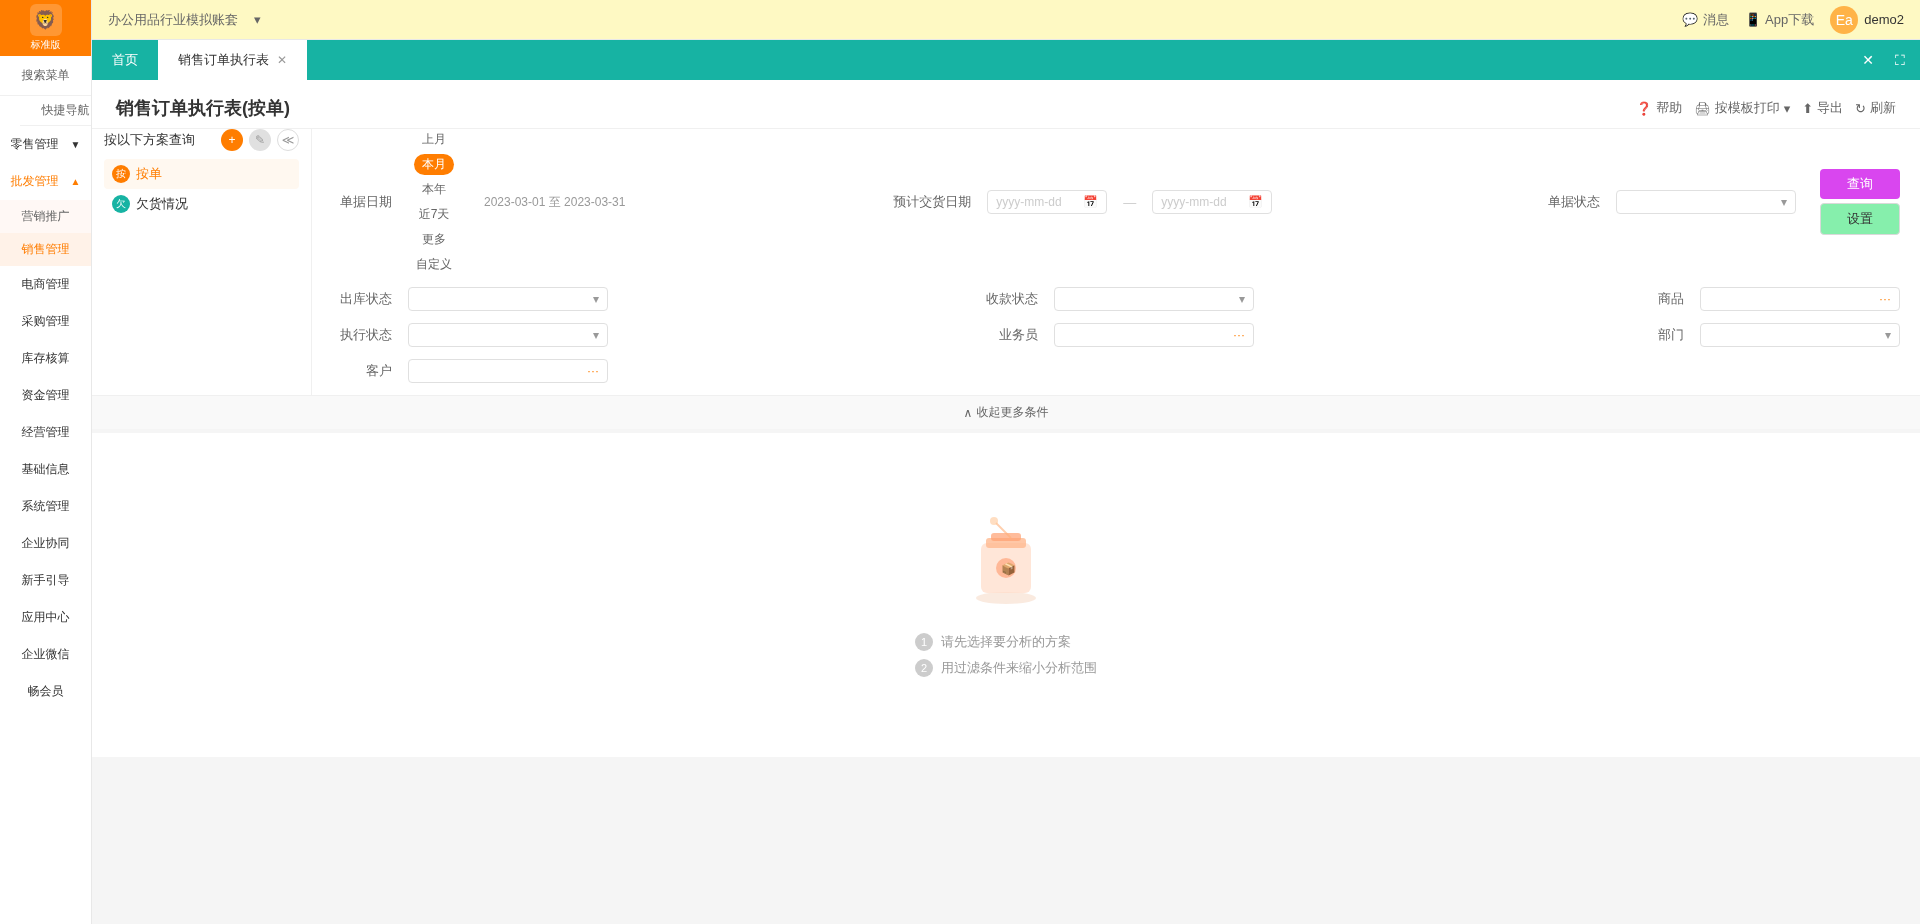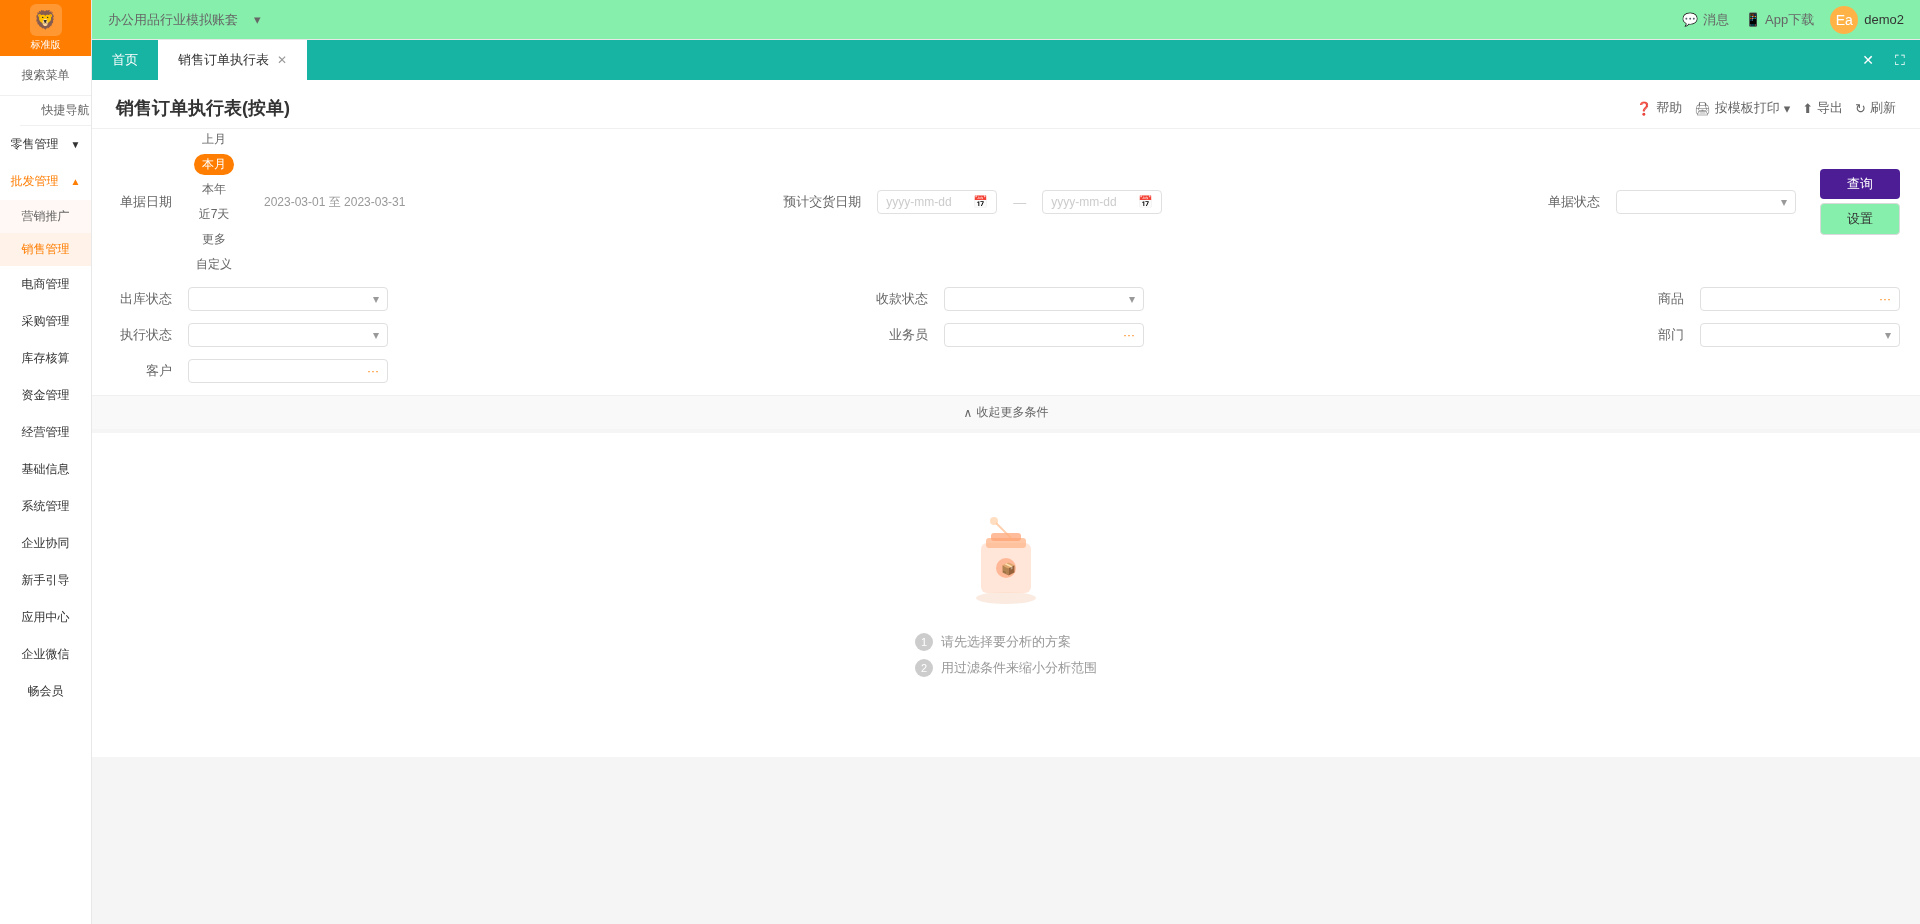--- a/index.html
+++ b/index.html
@@ -15,21 +15,21 @@
     .sidebar-item { width: 92px; padding: 10px 0; font-size: 12px; color: #333; text-align: center; cursor: pointer; position: relative; }
     .sidebar-item.has-sub { display: flex; align-items: center; justify-content: center; gap: 12px; }
     .sidebar-sub { background: #fff8f5; }
     .sidebar-sub-item { width: 92px; padding: 8px 8px; font-size: 12px; color: #666; text-align: center; cursor: pointer; }
     .sidebar-sub-item.active-sub { color: #ff7d00; background: #fff2e8; }
 
     
     .main { flex: 1; display: flex; flex-direction: column; height: 924px; overflow: hidden; }
 
     
-    .topbar { height: 40px; background: #86efac; border-bottom: 1px solid #e8e8e8; display: flex; align-items: center; padding: 0 16px; gap: 12px; }
+    .topbar { height: 40px; background: #fef9c3; border-bottom: 1px solid #e8e8e8; display: flex; align-items: center; padding: 0 16px; gap: 12px; }
     .topbar-title { font-size: 13px; color: #666; }
     .topbar-dropdown { font-size: 13px; color: #666; margin-left: 4px; cursor: pointer; }
     .topbar-right { margin-left: auto; display: flex; align-items: center; gap: 16px; }
     .topbar-msg { display: flex; align-items: center; gap: 4px; font-size: 13px; color: #666; cursor: pointer; }
     .topbar-app { display: flex; align-items: center; gap: 4px; font-size: 13px; color: #666; cursor: pointer; }
     .topbar-user { display: flex; align-items: center; gap: 6px; cursor: pointer; }
     .topbar-avatar { width: 28px; height: 28px; border-radius: 50%; background: #ffb347; display: flex; align-items: center; justify-content: center; color: #fff; font-size: 12px; overflow: hidden; }
     .topbar-username { font-size: 13px; color: #333; }
 
     
@@ -59,21 +59,21 @@
     .filter-item-icon { width: 18px; height: 18px; border-radius: 50%; background: #ff7d00; display: flex; align-items: center; justify-content: center; color: #fff; font-size: 10px; }
     .filter-item-icon-blue { background: #17b3a3; }
     .filter-right { flex: 1; padding: 0 20px; }
     .filter-row { display: flex; align-items: center; gap: 16px; margin-bottom: 12px; }
     .filter-label { font-size: 13px; color: #666; white-space: nowrap; min-width: 60px; text-align: right; }
     .date-option { padding: 2px 8px; border-radius: 3px; cursor: pointer; color: #666; font-size: 12px; }
     .date-option.active { background: #ff7d00; color: #fff; border-radius: 12px; }
     .date-input { border: 1px solid #e0e0e0; border-radius: 4px; padding: 4px 8px; font-size: 12px; color: #999; width: 120px; display: flex; align-items: center; justify-content: space-between; cursor: pointer; }
     .select-control { border: 1px solid #e0e0e0; border-radius: 4px; padding: 4px 8px; font-size: 12px; color: #999; display: flex; align-items: center; justify-content: space-between; cursor: pointer; min-width: 200px; }
     .collapse-btn { display: flex; align-items: center; justify-content: center; padding: 8px; font-size: 12px; color: #666; cursor: pointer; background: #f9f9f9; border-top: 1px solid #f0f0f0; gap: 4px; }
-    .btn-primary { background: #4c1d95; color: #fff; border: none; border-radius: 4px; padding: 6px 20px; font-size: 13px; cursor: pointer; }
+    .btn-primary { background: #d946ef; color: #fff; border: none; border-radius: 4px; padding: 6px 20px; font-size: 13px; cursor: pointer; }
     .btn-default { background: #86efac; color: #333; border: 1px solid #d9d9d9; border-radius: 4px; padding: 6px 16px; font-size: 13px; cursor: pointer; }
 
     
     .empty-state { flex: 1; display: flex; flex-direction: column; align-items: center; justify-content: center; padding: 80px 0; background: #fff; margin-top: 4px; }
     .empty-icon { width: 100px; height: 100px; margin-bottom: 20px; }
     .empty-tips { display: flex; flex-direction: column; gap: 8px; }
     .empty-tip { display: flex; align-items: center; gap: 8px; font-size: 13px; color: #999; }
     .tip-num { width: 18px; height: 18px; border-radius: 50%; background: #ccc; color: #fff; font-size: 11px; display: flex; align-items: center; justify-content: center; flex-shrink: 0; }
 
     .filter-section { background: #fff; }
@@ -175,20 +175,38 @@
         <div class="page-action-btn">
           <span>↻</span>
           <span>刷新</span>
         </div>
       </div>
     </div>
 
     <div class="filter-section">
       <div style="display:flex;">
 
+        <div class="filter-left">
+          <div class="filter-left-header">
+            <span class="filter-left-title">按以下方案查询</span>
+            <div class="filter-left-icons">
+              <div class="filter-icon">+</div>
+              <div class="filter-icon filter-icon-gray">✎</div>
+              <div class="filter-icon filter-icon-collapse">≪</div>
+            </div>
+          </div>
+          <div class="filter-item active">
+            <div class="filter-item-icon">按</div>
+            <span>按单</span>
+          </div>
+          <div class="filter-item">
+            <div class="filter-item-icon filter-item-icon-blue">欠</div>
+            <span>欠货情况</span>
+          </div>
+        </div>
 
         <div class="filter-right">
 
           <div class="filter-row">
             <span class="filter-label">单据日期</span>
             <div style="display:flex;align-items:center;gap:4px;flex-direction:column;">
               <span class="date-option">上月</span>
               <span class="date-option active">本月</span>
               <span class="date-option">本年</span>
               <span class="date-option">近7天</span>

